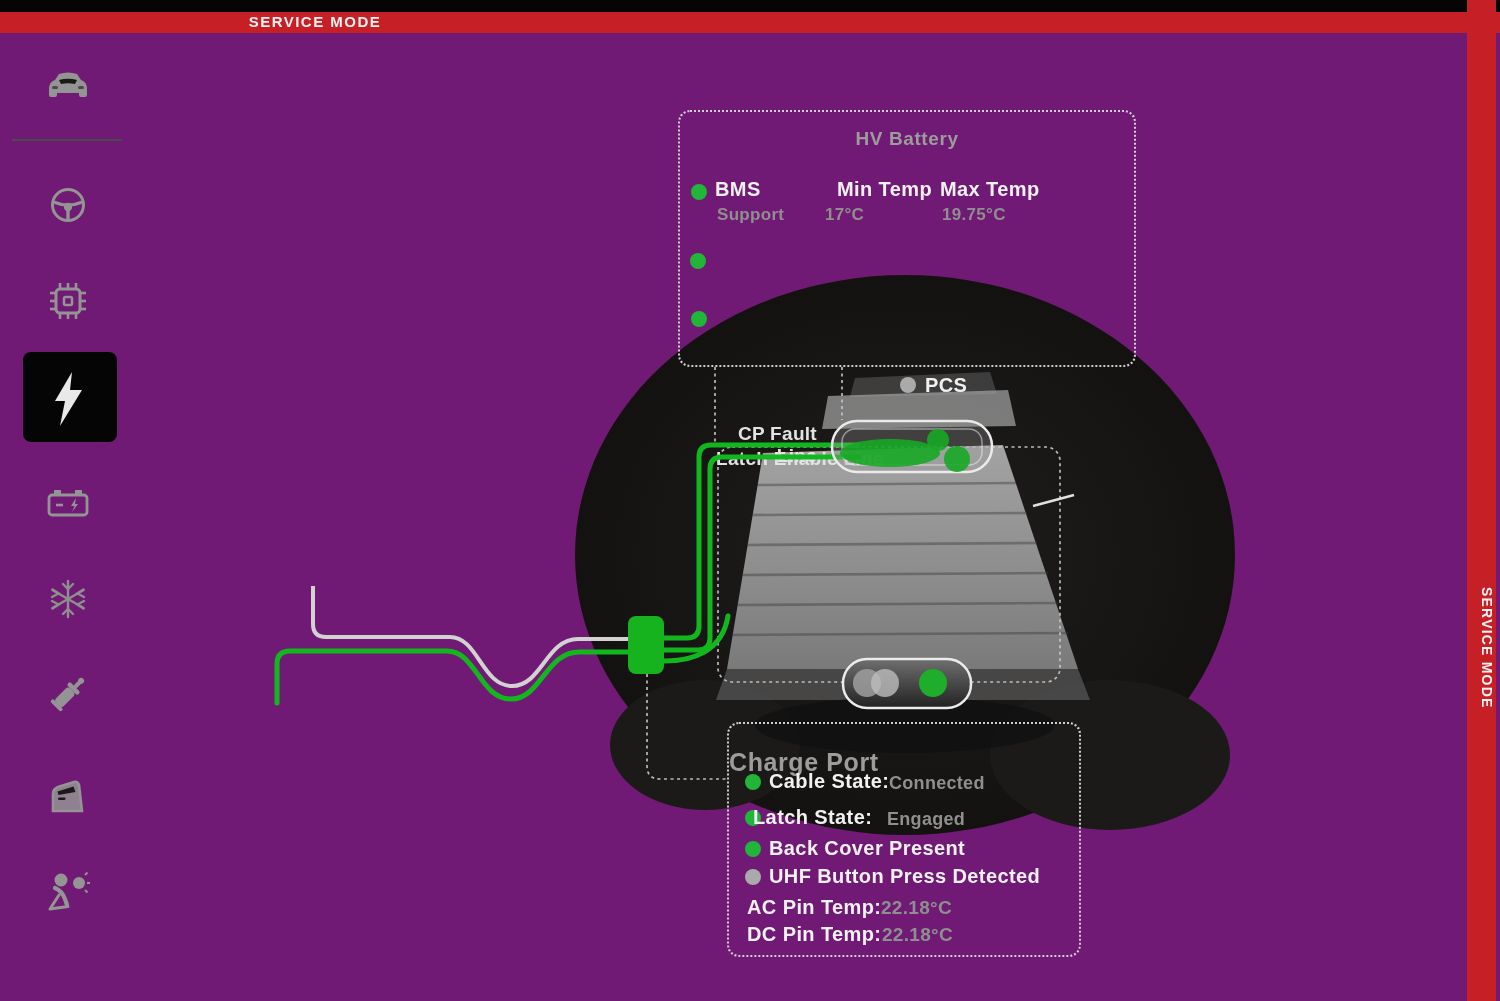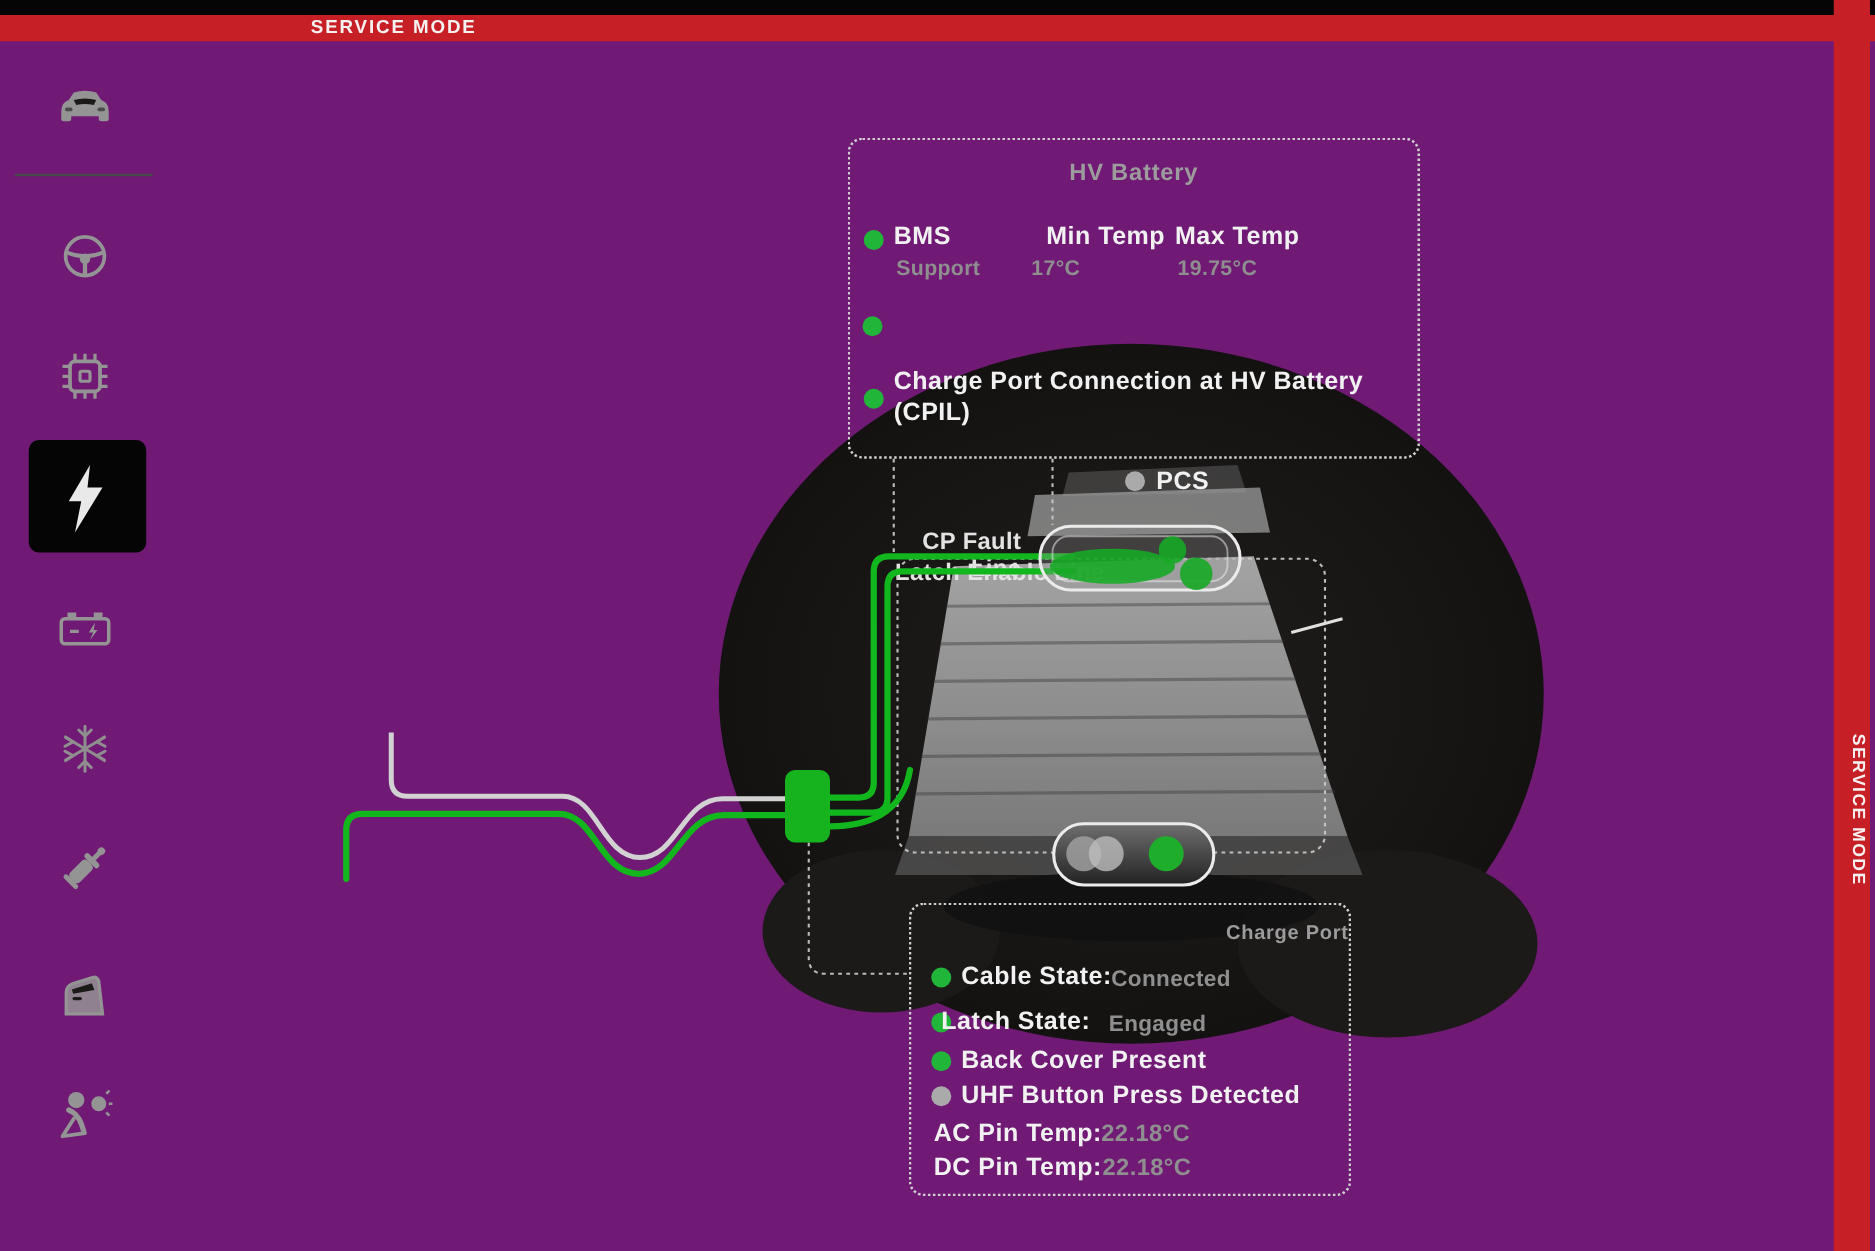--- a/index.html
+++ b/index.html
@@ -180,33 +180,32 @@
     <div class="abs ptitle" style="left:0;top:16px;width:100%;text-align:center;font-size:19px;">HV Battery</div>
     <div class="abs dot g" style="left:11px;top:72px;width:16px;height:16px;"></div>
     <div class="abs wlabel" style="left:35px;top:66px;font-size:20px;">BMS</div>
     <div class="abs gval" style="left:37px;top:93px;font-size:17px;">Support</div>
     <div class="abs wlabel" style="left:157px;top:66px;font-size:20px;">Min Temp</div>
     <div class="abs gval" style="left:145px;top:93px;font-size:17px;">17°C</div>
     <div class="abs wlabel" style="left:260px;top:66px;font-size:20px;">Max Temp</div>
     <div class="abs gval" style="left:262px;top:93px;font-size:17px;">19.75°C</div>
     <div class="abs dot g" style="left:10px;top:141px;width:16px;height:16px;"></div>
     <div class="abs dot g" style="left:11px;top:199px;width:16px;height:16px;"></div>
-    <div class="abs wlabel" style="left:35px;top:181px;width:392px;font-size:20px;line-height:25px;">Charge Port Connection at HV Battery (CPIL)</div>
   </div>
 
   <div class="abs dot k" style="left:900px;top:377px;width:16px;height:16px;"></div>
   <div class="abs wlabel" style="left:925px;top:374px;font-size:20px;">PCS</div>
 
   <div class="abs linelabel" style="left:710px;top:423px;width:107px;text-align:right;">CP Fault Line</div>
   <div class="abs linelabel" style="left:716px;top:448px;">Latch Enable Line</div>
 
 
 
   <div class="abs dashed-panel" style="left:727px;top:722px;width:350px;height:231px;">
-    <div class="abs ptitle" style="left:0;top:14px;width:100%;text-align:right;font-size:16px;">Charge Port</div>
+    <div class="abs ptitle" style="left:0;top:24px;width:100%;text-align:left;font-size:25px;">Charge Port</div>
     <div class="abs dot g" style="left:16px;top:50px;width:16px;height:16px;"></div>
     <div class="abs wlabel" style="left:40px;top:46px;font-size:20px;">Cable State:</div>
     <div class="abs gval" style="left:160px;top:49px;font-size:18px;">Connected</div>
     <div class="abs dot g" style="left:16px;top:86px;width:16px;height:16px;"></div>
     <div class="abs wlabel" style="left:24px;top:82px;font-size:20px;">Latch State:</div>
     <div class="abs gval" style="left:158px;top:85px;font-size:18px;">Engaged</div>
     <div class="abs dot g" style="left:16px;top:117px;width:16px;height:16px;"></div>
     <div class="abs wlabel" style="left:40px;top:113px;font-size:20px;">Back Cover Present</div>
     <div class="abs dot k" style="left:16px;top:145px;width:16px;height:16px;"></div>
     <div class="abs wlabel" style="left:40px;top:141px;font-size:20px;">UHF Button Press Detected</div>

